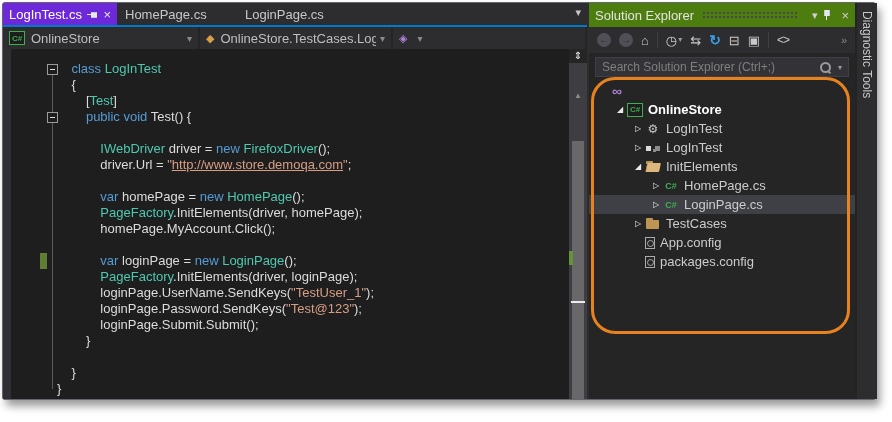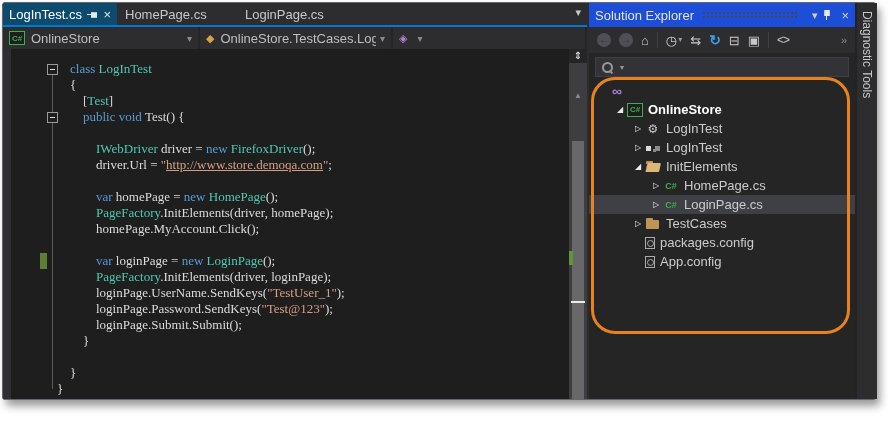--- a/index.html
+++ b/index.html
@@ -2,21 +2,21 @@
 <html><head>
 <meta charset="utf-8">
 <style>
   html,body{margin:0;padding:0}
   body{width:892px;height:422px;background:#fff;font-family:"Liberation Sans",sans-serif;position:relative;overflow:hidden}
   .window{position:absolute;left:2px;top:2px;width:874px;height:398px;background:#2D2D30;border:1px solid #66666e;border-radius:3px;box-shadow:4px 6px 9px rgba(0,0,0,.4);box-sizing:border-box}
   
   .editor-group{position:absolute;left:0;top:0;width:584px;height:100%}
   .tabbar{position:absolute;left:0;top:0;width:584px;height:22px;background:#2D2D30}
   .tab{position:absolute;top:0;height:22px;display:flex;align-items:center;font-size:13px;box-sizing:border-box}
-  .tab-active{left:0;width:114px;background:#0c4a6e;color:#fff;padding:0 6px}
+  .tab-active{left:0;width:114px;background:#6d28d9;color:#fff;padding:0 6px}
   .tab-active .tab-label{flex:1}
   .tab-inactive{color:#C8C8C8;padding:0 36px 0 6px}
   .tab-i1{left:116px}.tab-i2{left:236px}
   .tabbar-chevron{position:absolute;right:6px;top:3px;color:#C8C8C8;font-size:11px;cursor:default}
   .blue-line{position:absolute;left:0;top:22px;width:584px;height:2px;background:#007ACC}
   .pin{position:relative;width:10px;height:12px;margin:0 4px;display:inline-block}
   .pin::before{content:"";position:absolute;left:3px;top:1px;width:4px;height:6px;background:#E8E8E8;border-left:1px solid #bcd;border-right:1px solid #bcd}
   .pin::after{content:"";position:absolute;left:5px;top:7px;width:1px;height:4px;background:#E8E8E8}
   .tab-pin{transform:rotate(90deg)}
   .tab-close{font-size:13px;color:#E8E8E8;margin-left:2px;line-height:1}
@@ -25,39 +25,39 @@
   .nav-dd{display:flex;align-items:center;height:22px;background:#2D2D30;border-right:2px solid #252526;padding:0 6px;color:#BFBFBF;font-size:13px;box-sizing:border-box}
   .nav-dd .dd-label{flex:1;white-space:nowrap;overflow:hidden}
   .nav-dd .dd-arrow{color:#8A8A8A;font-size:10px;margin-left:4px}
   .dd1{width:197px}.dd2{width:193px}.dd3{flex:1}
   .csbadge{width:14px;height:12px;border:1px solid #3EAE50;background:#1E1E1E;color:#3EAE50;font-weight:bold;font-size:8px;display:inline-flex;align-items:center;justify-content:center;margin-right:6px;flex:none}
   .shape-class{color:#D8A04A;font-size:11px;margin-right:6px;flex:none}
   .shape-method{color:#B180D7;font-size:11px;margin-right:6px;flex:none}
   
   .editor{position:absolute;left:0;top:46px;width:584px;bottom:0;background:#1E1E1E}
   .bp-margin{position:absolute;left:0;top:0;width:8px;height:100%;background:#2f2f33}
-  .code{position:absolute;left:54px;top:12px;font-family:Liberation Serif, serif;font-size:13px;line-height:16px;white-space:pre}
+  .code{position:absolute;left:54px;top:12px;font-family:Liberation Sans, sans-serif;font-size:13px;line-height:16px;white-space:pre}
   .code-line{height:16px}
   .tok-p{color:#DCDCDC}.tok-k{color:#569CD6}.tok-t{color:#4EC9B0}.tok-s{color:#D69D85}
   .tok-sl{color:#D69D85;text-decoration:underline}
   .fold-line{position:absolute;left:49px;top:20px;width:1px;height:320px;background:#5A5A5A}
   .fold-box{position:absolute;left:44px;width:11px;height:11px;background:#1E1E1E;border:1px solid #9B9B9B;box-sizing:border-box}
   .fold-box::after{content:"";position:absolute;left:2px;top:4px;width:5px;height:1px;background:#DCDCDC}
   .fb1{top:15px}.fb2{top:63px}
   .change-bar{position:absolute;left:37px;top:204px;width:7px;height:16px;background:#5E7E34}
   
   .vscroll{position:absolute;right:0;top:0;width:18px;height:100%;background:#3E3E42}
   .splitter{position:absolute;left:0;top:0;width:18px;height:14px;background:#252526;color:#F0F0F0;font-size:10px;line-height:14px;text-align:center}
   .scroll-up{position:absolute;left:0;top:42px;width:18px;text-align:center;color:#8A8A8A;font-size:8px}
   .thumb{position:absolute;left:3px;top:92px;width:12px;height:258px;background:#68686B}
   .scroll-green{position:absolute;left:0;top:202px;width:4px;height:14px;background:#62943A}
   .scroll-caret{position:absolute;left:2px;top:252px;width:14px;height:2px;background:#ECECEC}
   
   .sepanel{position:absolute;left:586px;top:0;width:266px;height:100%;background:#252526}
-  .se-header{height:24px;background:#1d4ed8;display:flex;align-items:center;padding:0 6px;color:#E4E4E4;font-size:13px}
+  .se-header{height:24px;background:#4d7c0f;display:flex;align-items:center;padding:0 6px;color:#E4E4E4;font-size:13px}
   .se-grip{flex:1;height:8px;margin:0 8px;background-image:radial-gradient(#46464c 1px,transparent 1px);background-size:4px 4px}
   .hdr-btn{color:#D0D0D0;font-size:11px;margin-left:6px;line-height:1}
   .se-toolbar{height:26px;background:#2D2D30;display:flex;align-items:center;padding:0 4px}
   .tb{color:#C8C8C8;font-size:13px;margin:0 4px;line-height:1;display:inline-flex;align-items:center}
   .tb-circle{width:14px;height:14px;border-radius:50%;background:#4F4F55;color:#2D2D30;font-size:10px;justify-content:center}
   .tb-sep{width:1px;height:16px;background:#3F3F46;margin:0 4px}
   .tb-refresh{color:#3B9EEA;font-weight:bold;font-size:14px}
   .tb-mini{font-size:8px;margin-left:1px;color:#9A9A9A}
   .tb-code{letter-spacing:-1px;font-size:12px}
   .tb-overflow{margin-left:auto;color:#8A8A8A;font-size:11px}
@@ -162,20 +162,21 @@
         </span>
       <span class="tb">⇆</span>
       <span class="tb tb-refresh">↻</span>
       <span class="tb">⊟</span>
       <span class="tb">▣</span>
       <span class="tb-sep"></span>
       <span class="tb tb-code">&lt;&gt;</span>
       <span class="tb tb-overflow">»</span>
     </div>
     <div class="se-search">
+      <span class="ph">Search Solution Explorer (Ctrl+;)</span>
       <span class="lens"></span>
       <span class="tb-mini">▾</span>
     </div>
     <div class="se-tree">
         <div class="tree-row" style="padding-left: 6px;">
           <span class="arrow"></span>
           <span class="ticon ti-solution">∞</span>
         </div>
         <div class="tree-row" style="padding-left: 24px;">
           <span class="arrow">◢</span>
@@ -208,26 +209,26 @@
           <span class="tree-label">LoginPage.cs</span>
         </div>
         <div class="tree-row" style="padding-left: 42px;">
           <span class="arrow">▷</span>
           <span class="ticon ti-folder"></span>
           <span class="tree-label">TestCases</span>
         </div>
         <div class="tree-row" style="padding-left: 42px;">
           <span class="arrow"></span>
           <span class="ticon ti-config"></span>
-          <span class="tree-label">packages.config</span>
+          <span class="tree-label">App.config</span>
         </div>
         <div class="tree-row" style="padding-left: 42px;">
           <span class="arrow"></span>
           <span class="ticon ti-config"></span>
-          <span class="tree-label">App.config</span>
+          <span class="tree-label">packages.config</span>
         </div>
       </div>
     <div class="annotation"></div>
   </div>
 
   <div class="diag">
     <span>Diagnostic Tools</span>
   </div>
 
 </div>

